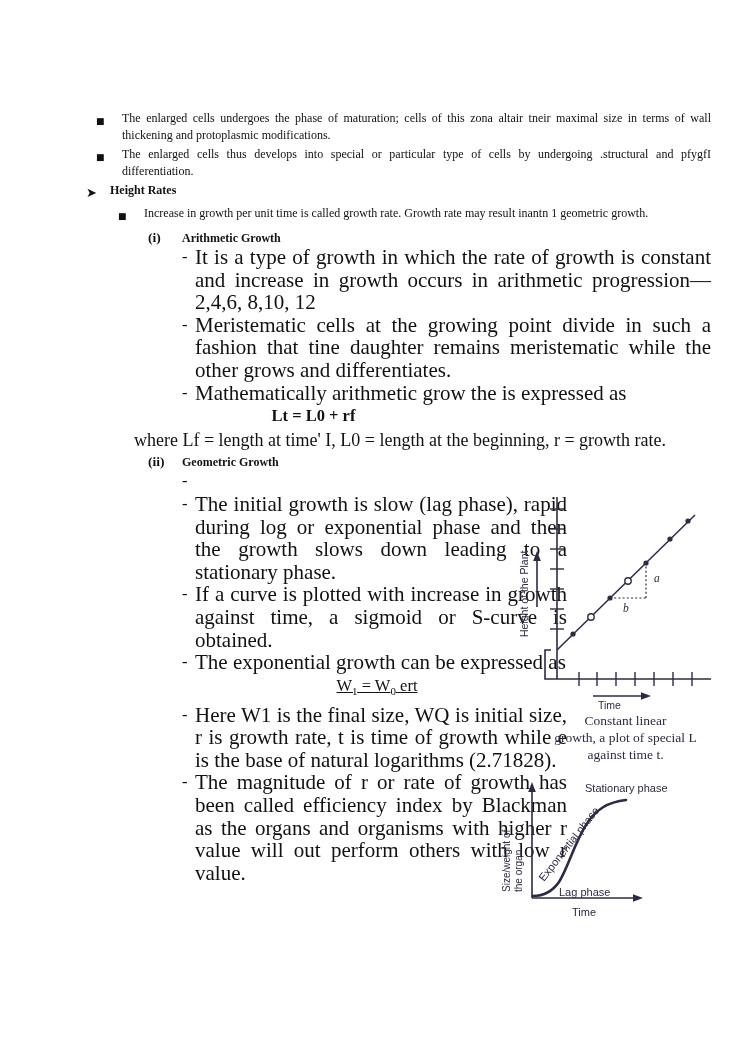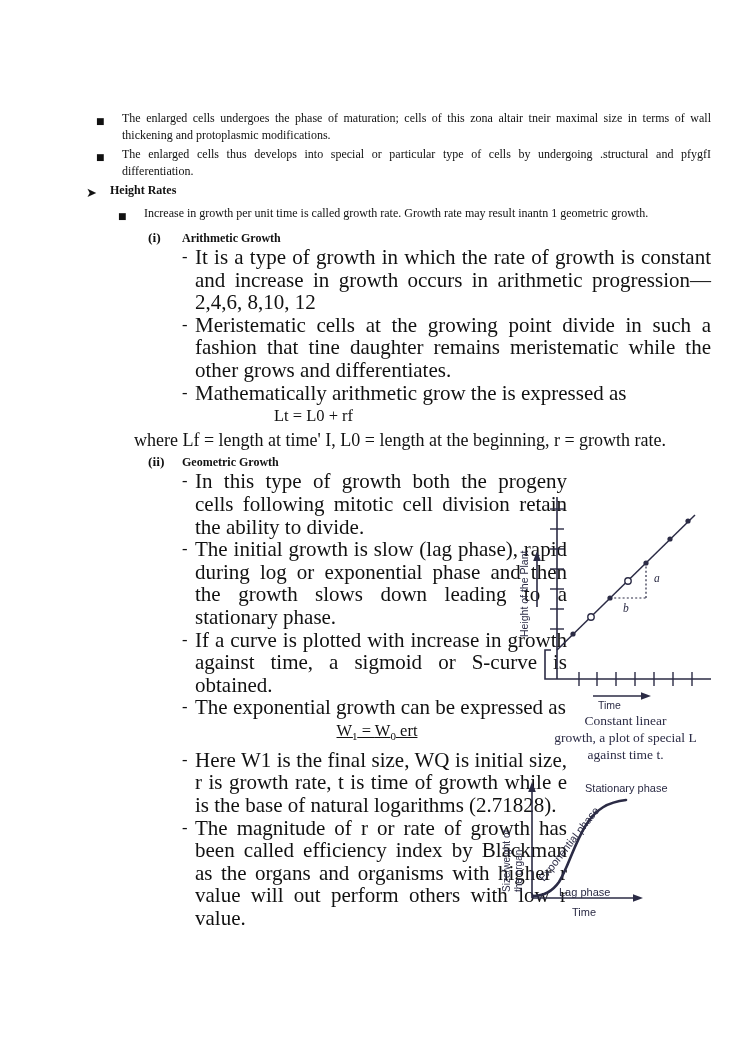--- a/index.html
+++ b/index.html
@@ -103,21 +103,21 @@
     text-align: justify;
   }
   .dash-narrow .dash-txt { width: 372px; flex: 0 0 372px; }
 
   .formula {
     text-align: center;
     font-size: 16.5px;
     line-height: 22.6px;
     margin: 1px 0 1px 0;
   }
-  .formula-narrow { width: 455px; }
+  .formula-narrow { width: 455px; font-weight: bold; }
   .formula-narrow2 { width: 390px; margin-left: 96px; text-decoration: underline; }
   .where-line {
     margin-left: 48px;
     font-size: 18px;
     line-height: 22.6px;
   }
   sub { font-size: 11px; }
 
   
   .fig1 {
@@ -194,21 +194,20 @@
     <div class="formula formula-narrow">Lt = L0 + rf</div>
     <div class="where-line">where Lf = length at time' I, L0 = length at the beginning, r = growth rate.</div>
 
     <div class="roman-row">
       <span class="roman-num">(ii)</span>
       <span class="roman-label">Geometric Growth</span>
     </div>
 
     <div class="dash-row dash-narrow">
       <span class="dash">-</span>
-      <span class="dash-txt">In this type of growth both the progeny cells following mitotic cell division retain the ability to divide.</span>
     </div>
     <div class="dash-row dash-narrow">
       <span class="dash">-</span>
       <span class="dash-txt">The initial growth is slow (lag phase), rapid during log or exponential phase and then the growth slows down leading to a stationary phase.</span>
     </div>
     <div class="dash-row dash-narrow">
       <span class="dash">-</span>
       <span class="dash-txt"> If a curve is plotted with increase in growth against time, a sigmoid or S-curve is obtained.</span>
     </div>
     <div class="dash-row dash-narrow">

